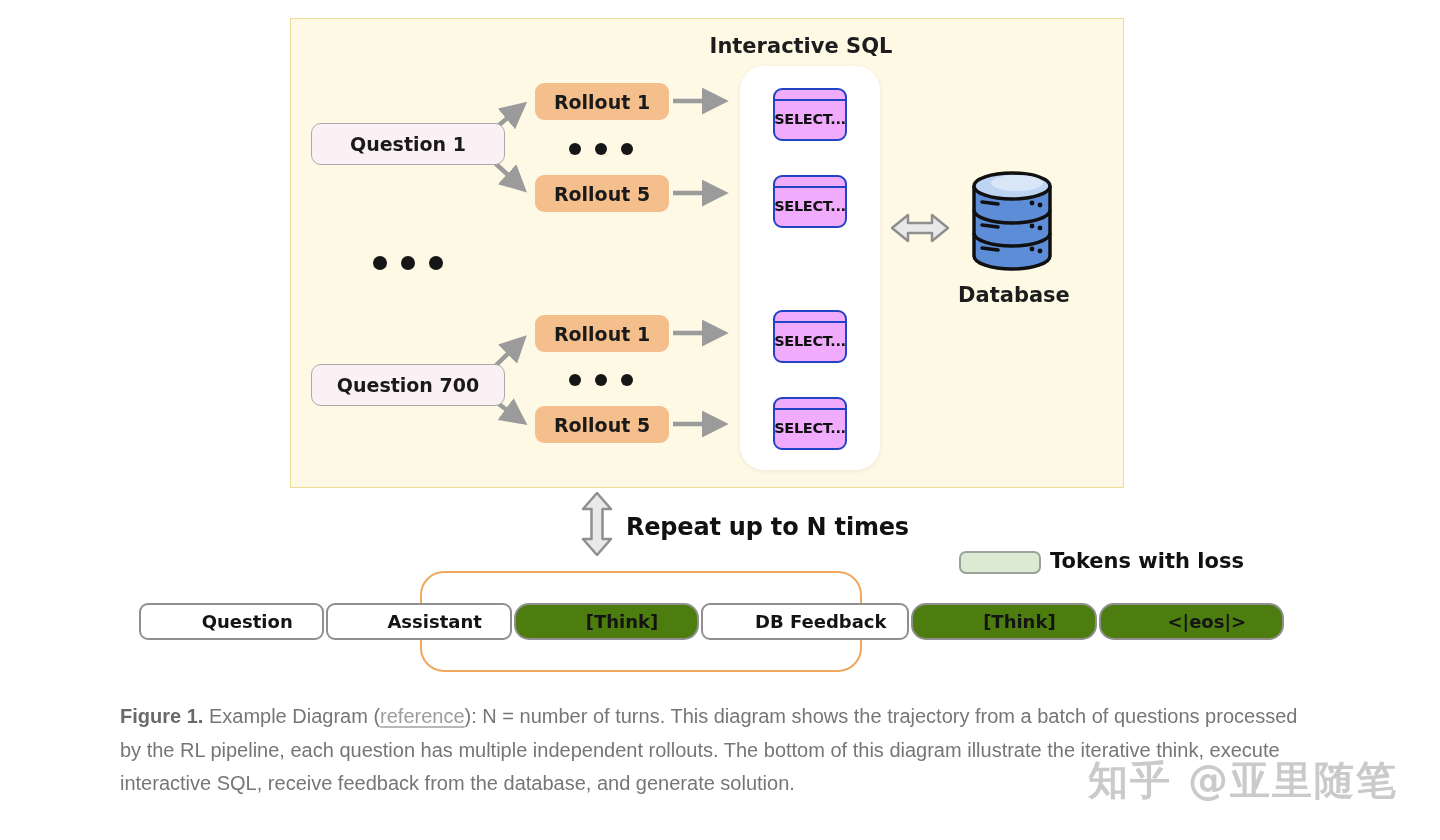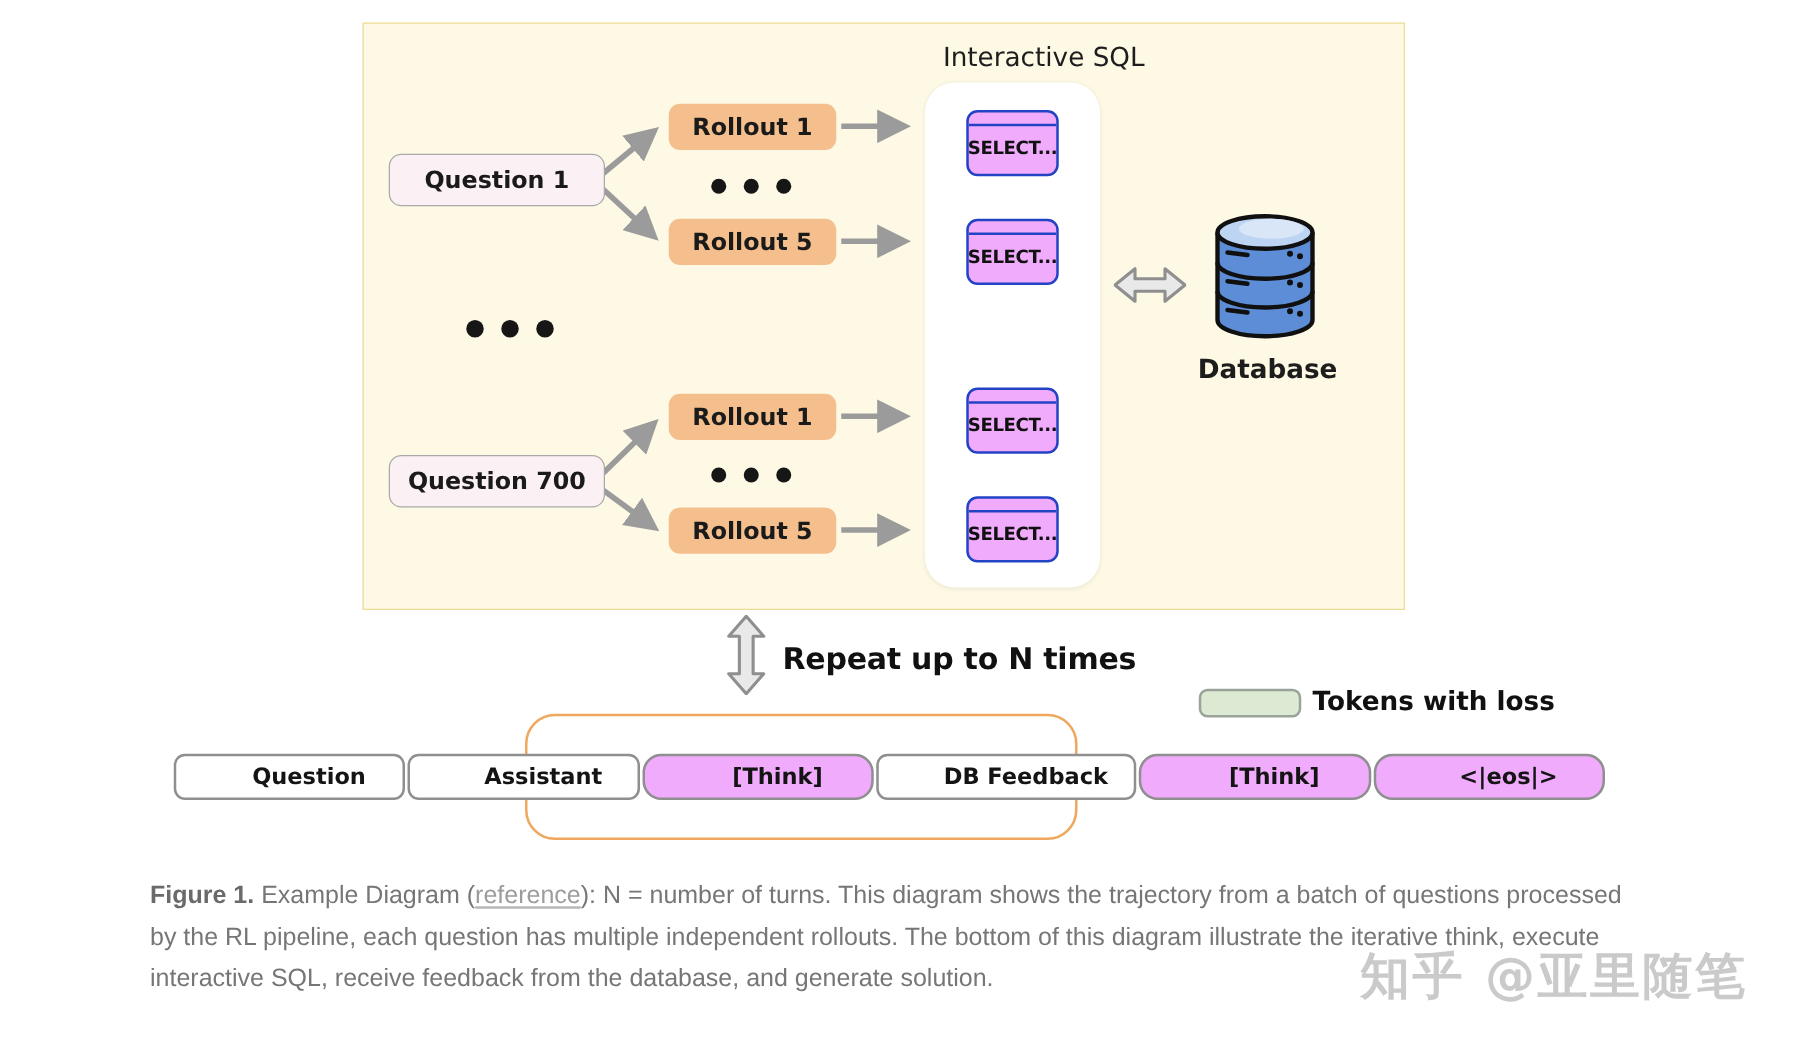--- a/index.html
+++ b/index.html
@@ -9,39 +9,39 @@
     font-family:"DejaVu Sans","Liberation Sans",sans-serif; overflow:hidden;
   }
   .abs { position:absolute; }
 
   
   .diagram-box {
     left:290px; top:18px; width:834px; height:470px;
     background:#fdf9e4; border:1.5px solid #ecdc95;
   }
   .isql-title {
-    left:720px; top:34px; width:230px; text-align:center;
-    font-size:21px; font-weight:normal; color:#1d1d1d;
+    left:686px; top:34px; width:230px; text-align:center;
+    font-size:21px; font-weight:bold; color:#1d1d1d;
   }
   .sql-panel {
     left:740px; top:66px; width:140px; height:404px;
     background:#ffffff; border-radius:24px;
     box-shadow:0 1px 4px rgba(0,0,0,0.08);
   }
   .sql-icon {
     left:773px; width:74px; height:53px; background:#f0abfc;
     border:2.5px solid #2343c5; border-radius:9px; overflow:hidden;
   }
   .sql-icon .bar { height:11px; border-bottom:2.5px solid #2343c5; }
   .sql-icon .lbl {
     display:flex; align-items:center; justify-content:center; height:36px;
     font-size:14.5px; font-weight:bold; color:#111; letter-spacing:-0.3px;
   }
   .q-box {
-    left:311px; width:173px; height:42px;
+    left:311px; width:194px; height:42px;
     background:#fbf1f5; border:1.5px solid #a9a9a9; border-radius:10px;
     display:flex; align-items:center; justify-content:center;
     font-size:19px; font-weight:bold; color:#1a1a1a;
   }
   .rollout {
     left:535px; width:134px; height:37px;
     background:#f5bf8d; border-radius:9px;
     display:flex; align-items:center; justify-content:center;
     font-size:19px; font-weight:bold; color:#1a1a1a;
   }
@@ -74,21 +74,21 @@
   }
   .token-row {
     left:139px; top:603px; width:1145px; height:37px;
     display:flex; gap:2px; z-index:2;
   }
   .token {
     flex:1; display:flex; align-items:center; justify-content:center;
     border:2px solid #8f8f8f; border-radius:9px; background:#ffffff;
     font-size:18px; font-weight:600; color:#141414; position:relative;padding-left:31px;
   }
-  .token.green { background:#f0abfc;border-radius:15px; }
+  .token.green { background:#4d7c0f;border-radius:15px; }
   .token.wide { flex:1.15; }
 
   
   .caption {
     left:120px; top:700px; width:1192px;
     font-family:"Liberation Sans","DejaVu Sans",sans-serif;
     font-size:20px; line-height:33.5px; color:#767676;
   }
   .caption .fig { font-weight:bold; color:#6a6a6a; }
   .caption .ref {

